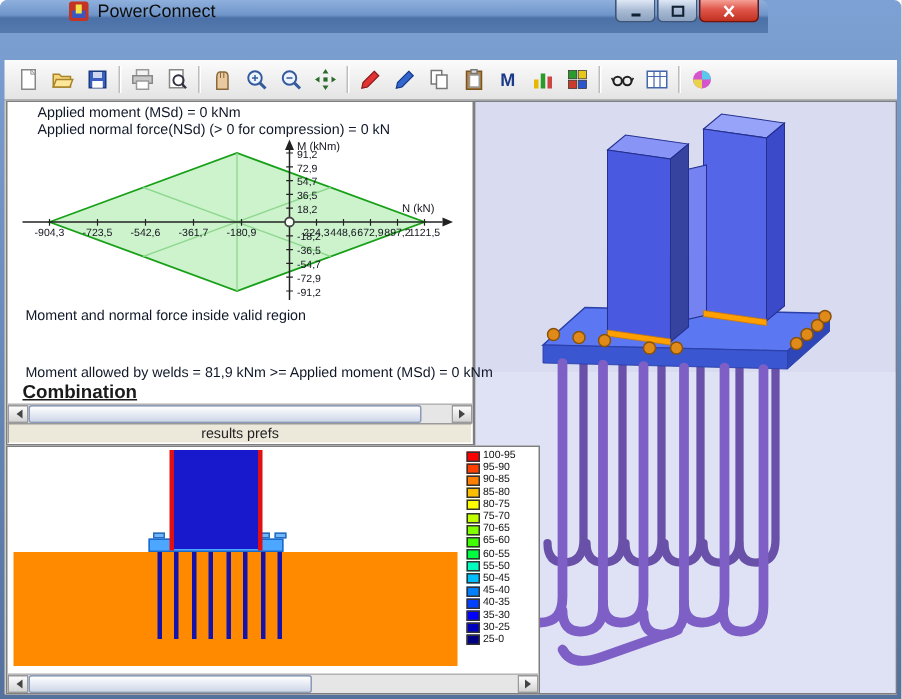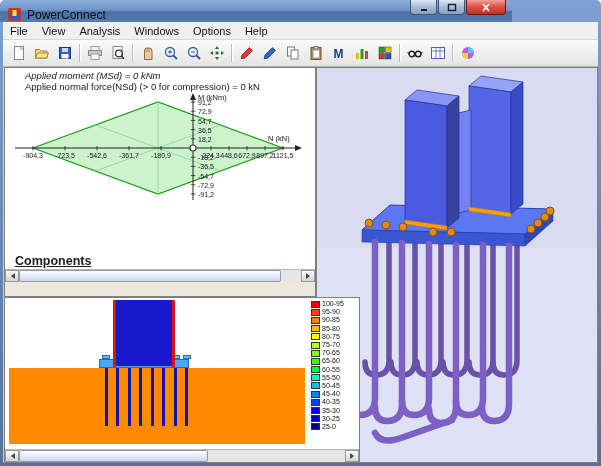--- a/index.html
+++ b/index.html
@@ -3,21 +3,21 @@
 <meta charset="utf-8">
 <style>
   * { margin:0; padding:0; box-sizing:border-box; }
   body { font-family:"Liberation Sans", sans-serif; background:#fff; }
   .window { position:relative; width:601px; height:466px;
             background:linear-gradient(#7da1d4,#54719e); border-radius:5px 5px 0 0; overflow:hidden; }
   
   .titlebar { position:absolute; top:0; left:0; width:512px; height:22px;
     background:linear-gradient(#9dbbе0, #86a9da 40%, #5e85bd 55%, #4a6da3);
     background:linear-gradient(#8fb0dd, #6f95c9 45%, #4c71a8 55%, #547aae);
-    border-radius:5px 5px 0 0; display:flex; align-items:flex-end; }
+    border-radius:5px 5px 0 0; display:flex; align-items:flex-start;padding-left:38px; }
   .app-icon { width:15px; height:15px; margin:0 5px 0 7px; display:flex; }
   .title-text { font-size:12px; color:#0d0d0d; }
   .winbtns { position:absolute; right:6px; top:0; display:flex; }
   .winbtn { height:15px; display:flex; align-items:center; justify-content:center;
             border:1px solid #3f5577; border-top:none; border-radius:0 0 4px 4px; margin-left:1px; }
   .winbtn.min, .winbtn.max { width:27px; background:linear-gradient(#dfe8f5,#a9bbd4 50%,#8ba1bf); }
   .winbtn.close { width:40px; background:linear-gradient(#f5a096,#e0564a 45%,#c0301f); border-color:#6e150b; }
   
   .menubar { position:absolute; top:22px; left:3px; width:595px; height:18px;
              background:#f0f0f0; display:flex; align-items:center; border-bottom:1px solid #d8d8d8; }
@@ -98,28 +98,20 @@
           </svg>
       </div>
       <div class="winbtn close">
         <svg width="10" height="9">
             <path d="M2 1 L8 8 M8 1 L2 8" stroke="#fff" stroke-width="1.7"></path>
           </svg>
       </div>
     </div>
   </div>
 
-  <div class="menubar">
-    <span class="menu-item">File</span>
-    <span class="menu-item">View</span>
-    <span class="menu-item">Analysis</span>
-    <span class="menu-item">Windows</span>
-    <span class="menu-item">Options</span>
-    <span class="menu-item">Help</span>
-  </div>
 
   <div class="toolbar">
     <div class="tb-btn">
       <svg width="16" height="16">
           <rect x="3.5" y="1.5" width="9" height="13" fill="#fff" stroke="#888"></rect>
           <path d="M9.5 1.5 L12.5 4.5 H9.5 Z" fill="#dde" stroke="#888" stroke-width=".5"></path>
         </svg>
     </div>
     <div class="tb-btn">
       <svg width="16" height="16">
@@ -293,21 +285,21 @@
           <path d="M112 176 V330 q0 17 -15 17 q-12 0 -12 -14"></path>
           <path d="M139 177 V338 q0 17 -15 17 q-12 0 -12 -14"></path>
           <path d="M166 177 V330 q0 17 -15 17 q-12 0 -12 -14"></path>
           <path d="M192 178 V336 q0 17 -15 17 q-12 0 -12 -14"></path>
         </g>
         <path d="M135 352 L84 370 q-20 7 -26 -5" stroke="#7e5fc6" stroke-width="6.5" fill="none" stroke-linecap="round"></path>
       </svg>
     </div>
 
     <div class="pane pane-topleft">
-      <div class="r-line" style="top:2px;font-style:italic;">Applied moment (MSd) = 0 kNm</div>
+      <div class="r-line" style="top:2px;">Applied moment (MSd) = 0 kNm</div>
       <div class="r-line" style="top:13px;">Applied normal force(NSd) (&gt; 0 for compression) = 0 kN</div>
 
       <svg class="diagram-svg" width="306" height="112" viewBox="0 0 306 112">
         <polygon points="26,56 151,10 276,56 151,102" stroke="#18a018" stroke-width="1.2" fill="#cdf3cd"></polygon>
         <g stroke="#90d890" stroke-width=".9" fill="none">
           <line x1="88.5" y1="33" x2="213.5" y2="79"></line>
           <line x1="213.5" y1="33" x2="88.5" y2="79"></line>
           <line x1="151" y1="10" x2="151" y2="102"></line>
         </g>
         <g stroke="#222" stroke-width="1">
@@ -340,34 +332,37 @@
           <text class="dt" x="122" y="65.5">-361,7</text>
           <text class="dt" x="154" y="65.5">-180,9</text>
           <text class="dt" x="204" y="65.5">224,3</text>
           <text class="dt" x="222" y="65.5">448,6</text>
           <text class="dt" x="240" y="65.5">672,9</text>
           <text class="dt" x="258" y="65.5">897,2</text>
           <text class="dt" x="276" y="65.5">1121,5</text>
         </g>
       </svg>
 
-      <div class="components">Components</div>
+      <div class="note" style="top:137px;">Moment and normal force inside valid region</div>
+      <div class="note" style="top:174.5px;">Moment allowed by welds = 81,9 kNm &gt;= Applied moment (MSd) = 0 kNm</div>
+      <div class="components">Combination</div>
 
       <div class="hscroll scroll-top">
         <div class="sb-btn">
             <span class="tri-l"></span>
           </div>
         <div class="sb-track">
             <div class="sb-thumb" style="width:93%;"></div>
           </div>
         <div class="sb-btn">
             <span class="tri-r"></span>
           </div>
       </div>
       <div class="status-strip">
+        <div class="st-cell st-2">results prefs</div>
       </div>
     </div>
 
     <div class="pane pane-bottomleft">
       <div class="sec concrete"></div>
       <div class="sec anchor2d" style="left:100px;"></div>
       <div class="sec anchor2d" style="left:111px;"></div>
       <div class="sec anchor2d" style="left:123px;"></div>
       <div class="sec anchor2d" style="left:134px;"></div>
       <div class="sec anchor2d" style="left:146px;"></div>

